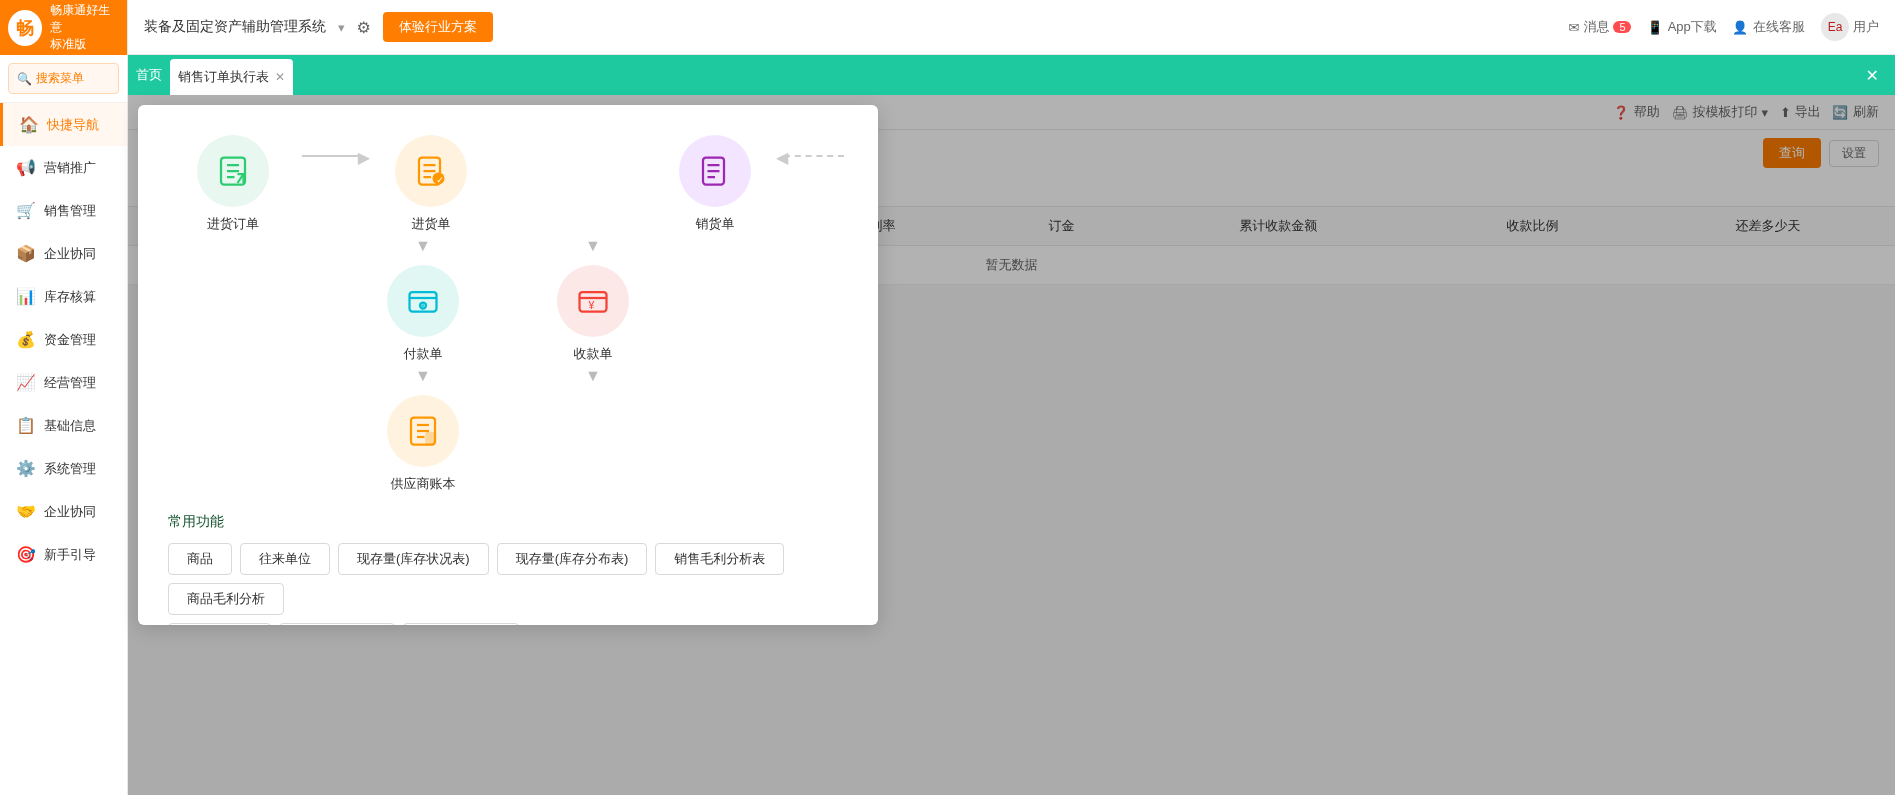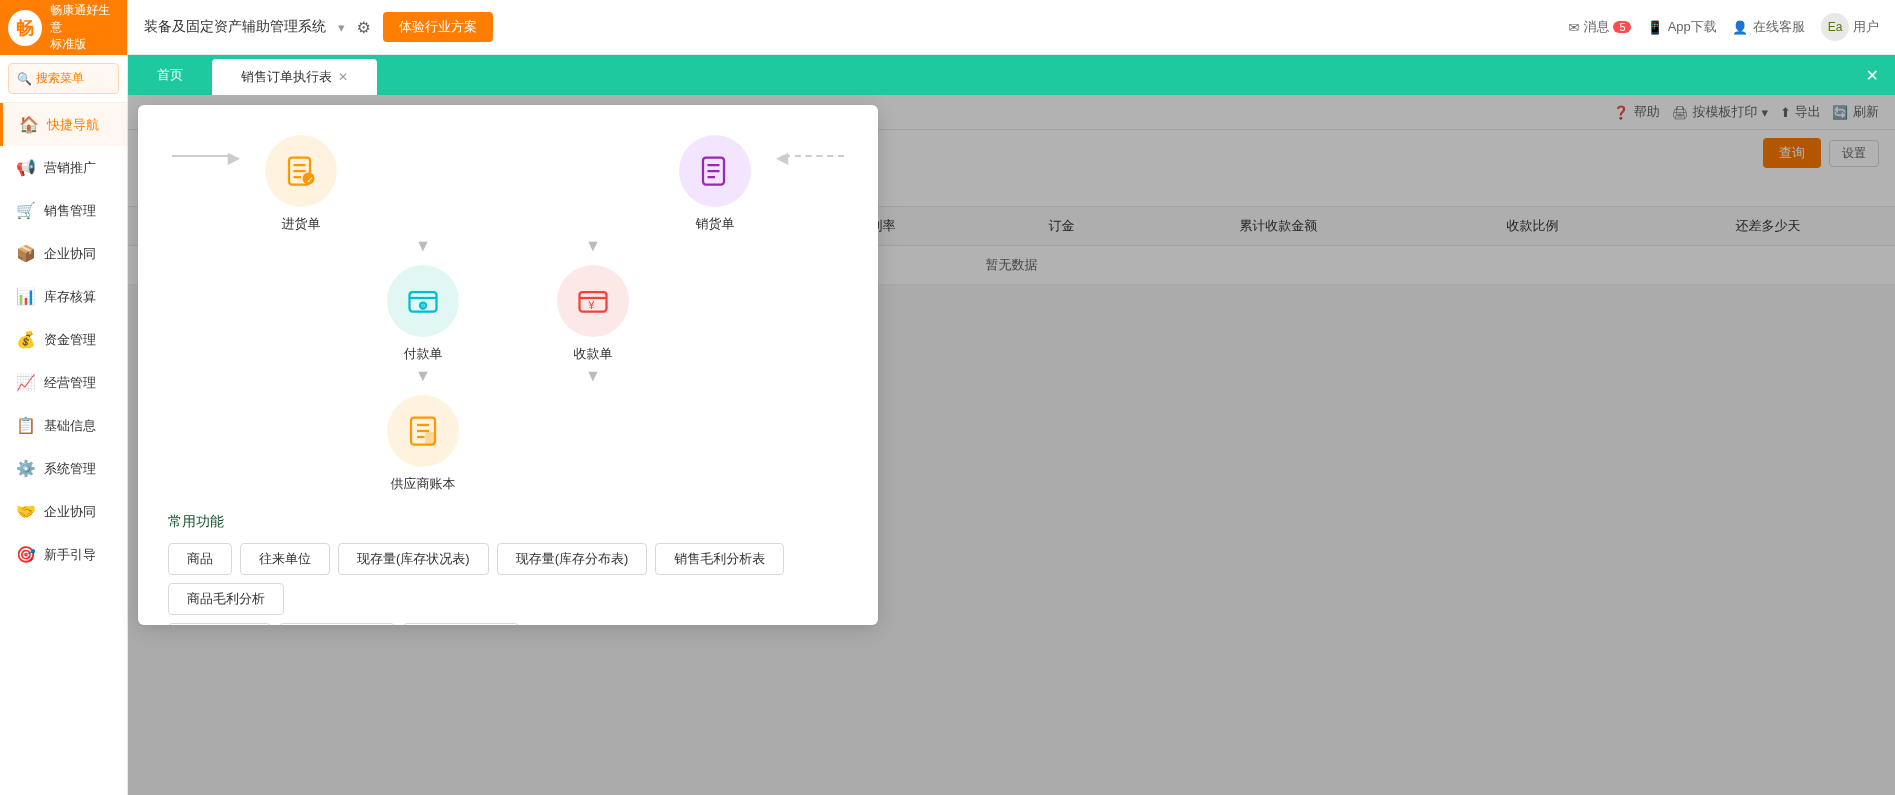--- a/index.html
+++ b/index.html
@@ -43,29 +43,29 @@
     .header-title { font-size: 14px; color: #333; font-weight: 500; }
     .header-dropdown { color: #999; cursor: pointer; }
     .header-gear { color: #666; cursor: pointer; font-size: 16px; }
     .header-trial-btn {
       background: #ff7d00; color: #fff; border: none; padding: 6px 16px; border-radius: 4px;
       cursor: pointer; font-size: 13px;
     }
     .header-right { margin-left: auto; display: flex; align-items: center; gap: 16px; }
     .header-right-item { display: flex; align-items: center; gap: 4px; color: #666; cursor: pointer; font-size: 13px; }
     .badge { background: #ff4d4f; color: #fff; border-radius: 10px; padding: 0 5px; font-size: 11px; min-width: 18px; text-align: center; }
-    .user-avatar { width: 28px; height: 28px; background: #e8e8e8; border-radius: 50%; display: flex; align-items: center; justify-content: center; font-size: 12px; color: #4d7c0f; }
+    .user-avatar { width: 28px; height: 28px; background: #e8e8e8; border-radius: 50%; display: flex; align-items: center; justify-content: center; font-size: 12px; color: #b91c1c; }
 
     
     .tabbar {
       position: fixed; left: 128px; top: 55px; right: 0; height: 40px;
       background: #1ec9a0; display: flex; align-items: stretch; z-index: 98; padding: 0;
     }
     .tab {
-      padding: 0 29px; display: flex; align-items: center; gap: 6px; cursor: pointer; font-size: 13px;
+      padding: 0 8px; display: flex; align-items: center; gap: 6px; cursor: pointer; font-size: 13px;
       color: #fff; white-space: nowrap;
     }
     .tab.home { background: transparent; }
     .tab.active { background: #fff; color: #333; border-radius: 4px 4px 0 0; margin-top: 4px; }
     .tab-close { color: #999; font-size: 12px; cursor: pointer; }
     .tabbar-close { margin-left: auto; padding: 0 16px; display: flex; align-items: center; color: #fff; cursor: pointer; font-size: 16px; }
 
     
     .main {
       position: fixed; left: 128px; top: 95px; right: 0; bottom: 0;
@@ -320,20 +320,33 @@
   </div>
 </div>
 
 <div class="overlay">
   <div class="modal">
 
     <div class="flow-area">
 
       <div class="flow-row">
 
+        <div class="flow-item">
+          <div class="flow-circle circle-green">
+            <svg width="36" height="36" viewBox="0 0 24 24" fill="none">
+              <rect x="4" y="3" width="16" height="18" rx="2" stroke="#2ecc71" stroke-width="1.5" fill="none"></rect>
+              <line x1="8" y1="8" x2="16" y2="8" stroke="#2ecc71" stroke-width="1.5"></line>
+              <line x1="8" y1="12" x2="16" y2="12" stroke="#2ecc71" stroke-width="1.5"></line>
+              <line x1="8" y1="16" x2="13" y2="16" stroke="#2ecc71" stroke-width="1.5"></line>
+              <polyline points="15,14 19,14 19,20" stroke="#2ecc71" stroke-width="1.5" fill="none"></polyline>
+              <line x1="15" y1="20" x2="19" y2="14" stroke="#2ecc71" stroke-width="1.5"></line>
+            </svg>
+          </div>
+          <span class="flow-label">进货订单</span>
+        </div>
 
         <div class="flow-arrow-h">
           <div style="width:60px;border-top:2px solid #ccc;position:relative;margin-bottom:28px;">
             <span style="position:absolute;right:-8px;top:-9px;color:#ccc;font-size:16px;">▶</span>
           </div>
         </div>
 
         <div class="flow-item">
           <div class="flow-circle circle-orange">
             <svg width="36" height="36" viewBox="0 0 24 24" fill="none">

